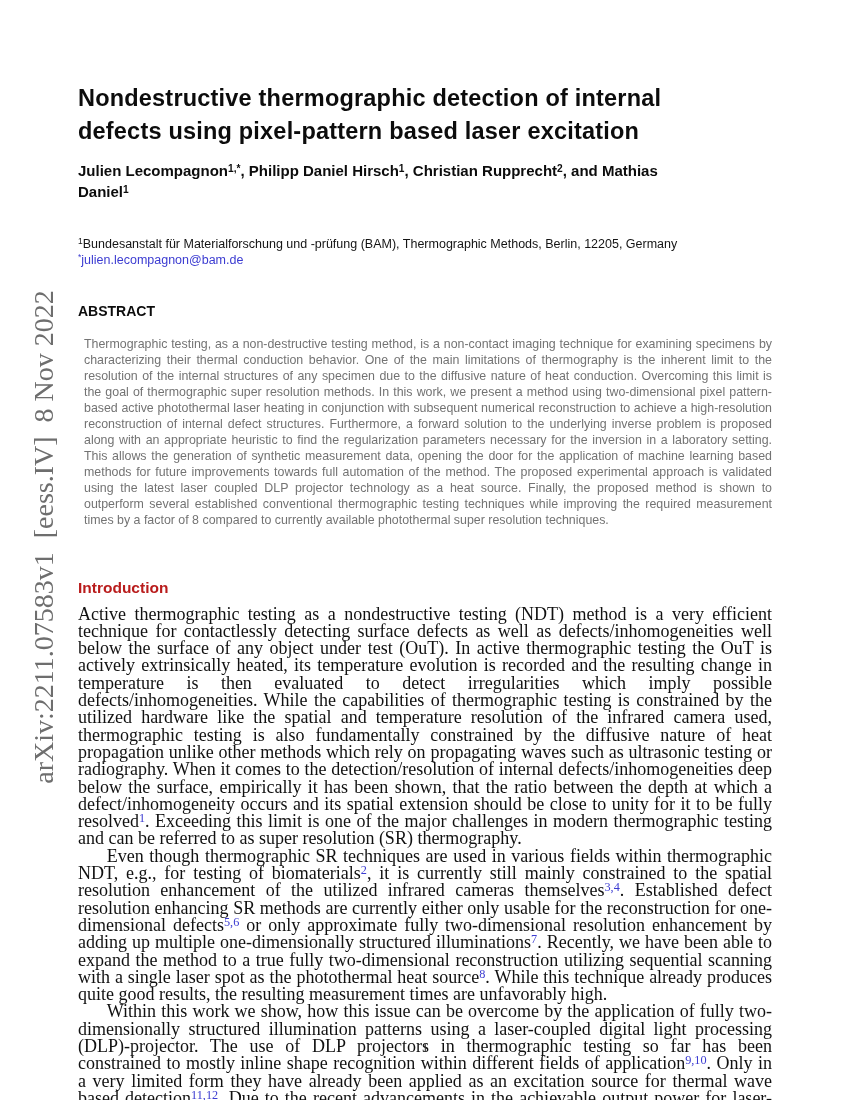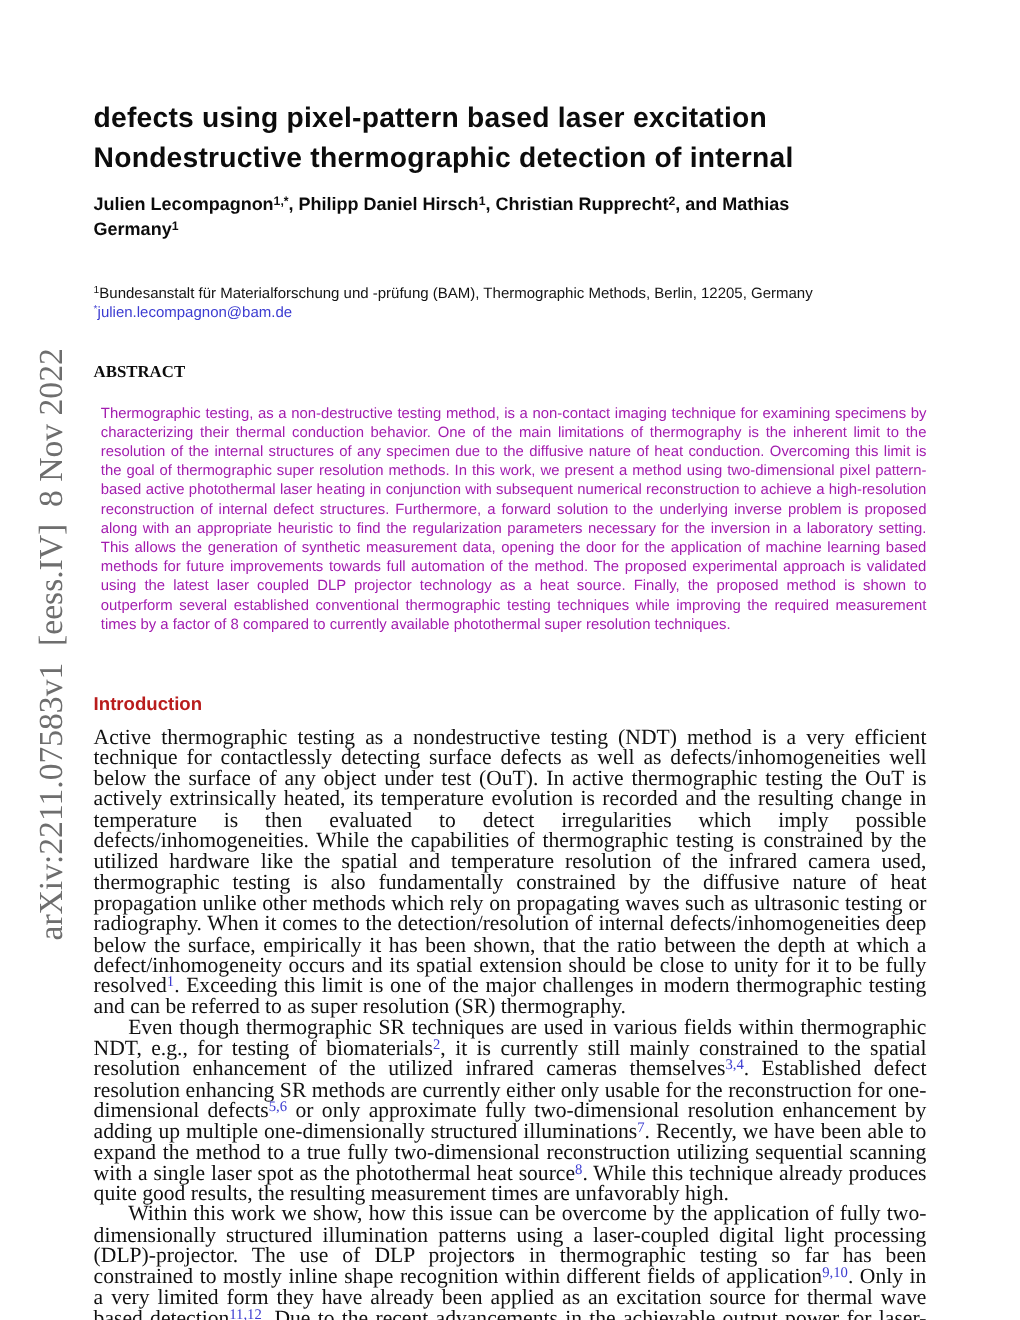--- a/index.html
+++ b/index.html
@@ -64,33 +64,33 @@
     font-size: 68%;
     line-height: 0;
     position: relative;
     top: -0.42em;
     vertical-align: baseline;
   }
   .cite { color: var(--link-color); }
   .link-blue { color: var(--link-color); }
   .abstract-heading {
     margin-top: 34px;
-    font-family: Liberation Serif, serif;
+    font-family: Liberation Sans, sans-serif;
     font-weight: bold;
     font-size: 14px;
     color: #0c0c0c;
   }
   .abstract-text {
     margin-top: 17px;
     padding-left: 6px;
     font-family: "Liberation Sans", sans-serif;
     font-size: 12.4px;
     line-height: 16px;
     text-align: justify;
-    color: #a21caf;
+    color: #737373;
   }
   .intro-heading {
     margin-top: 51px;
     font-family: Liberation Sans, sans-serif;
     font-weight: bold;
     font-size: 15.5px;
     color: #b91c1c;
   }
   .body-text {
     margin-top: 9px;
@@ -115,25 +115,25 @@
 </head>
 <body>
 
 <div class="page">
 
   <div class="watermark">arXiv:2211.07583v1  [eess.IV]  8 Nov 2022</div>
 
   <div class="content">
 
     <div class="title">
+      <div>Nondestructive thermographic detection of internal</div>
       <div>defects using pixel-pattern based laser excitation</div>
-      <div>Nondestructive thermographic detection of internal</div>
     </div>
 
-    <div class="authors"><span>Julien Lecompagnon</span><sup>1,*</sup><span>, Philipp Daniel Hirsch</span><sup>1</sup><span>, Christian Rupprecht</span><sup>2</sup><span>, and Mathias</span><br><span>Germany</span><sup>1</sup></div>
+    <div class="authors"><span>Julien Lecompagnon</span><sup>1,*</sup><span>, Philipp Daniel Hirsch</span><sup>1</sup><span>, Christian Rupprecht</span><sup>2</sup><span>, and Mathias</span><br><span>Daniel</span><sup>1</sup></div>
 
     <div class="affiliations">
       <span class="aff-line"><sup>1</sup><span>Bundesanstalt für Materialforschung und -prüfung (BAM), Thermographic Methods, Berlin, 12205, Germany</span></span>
       <span class="aff-line email-line">
         <sup class="link-blue">*</sup><a href="#" class="link-blue">julien.lecompagnon@bam.de</a>
       </span>
     </div>
 
     <div class="abstract-heading">ABSTRACT</div>
 

